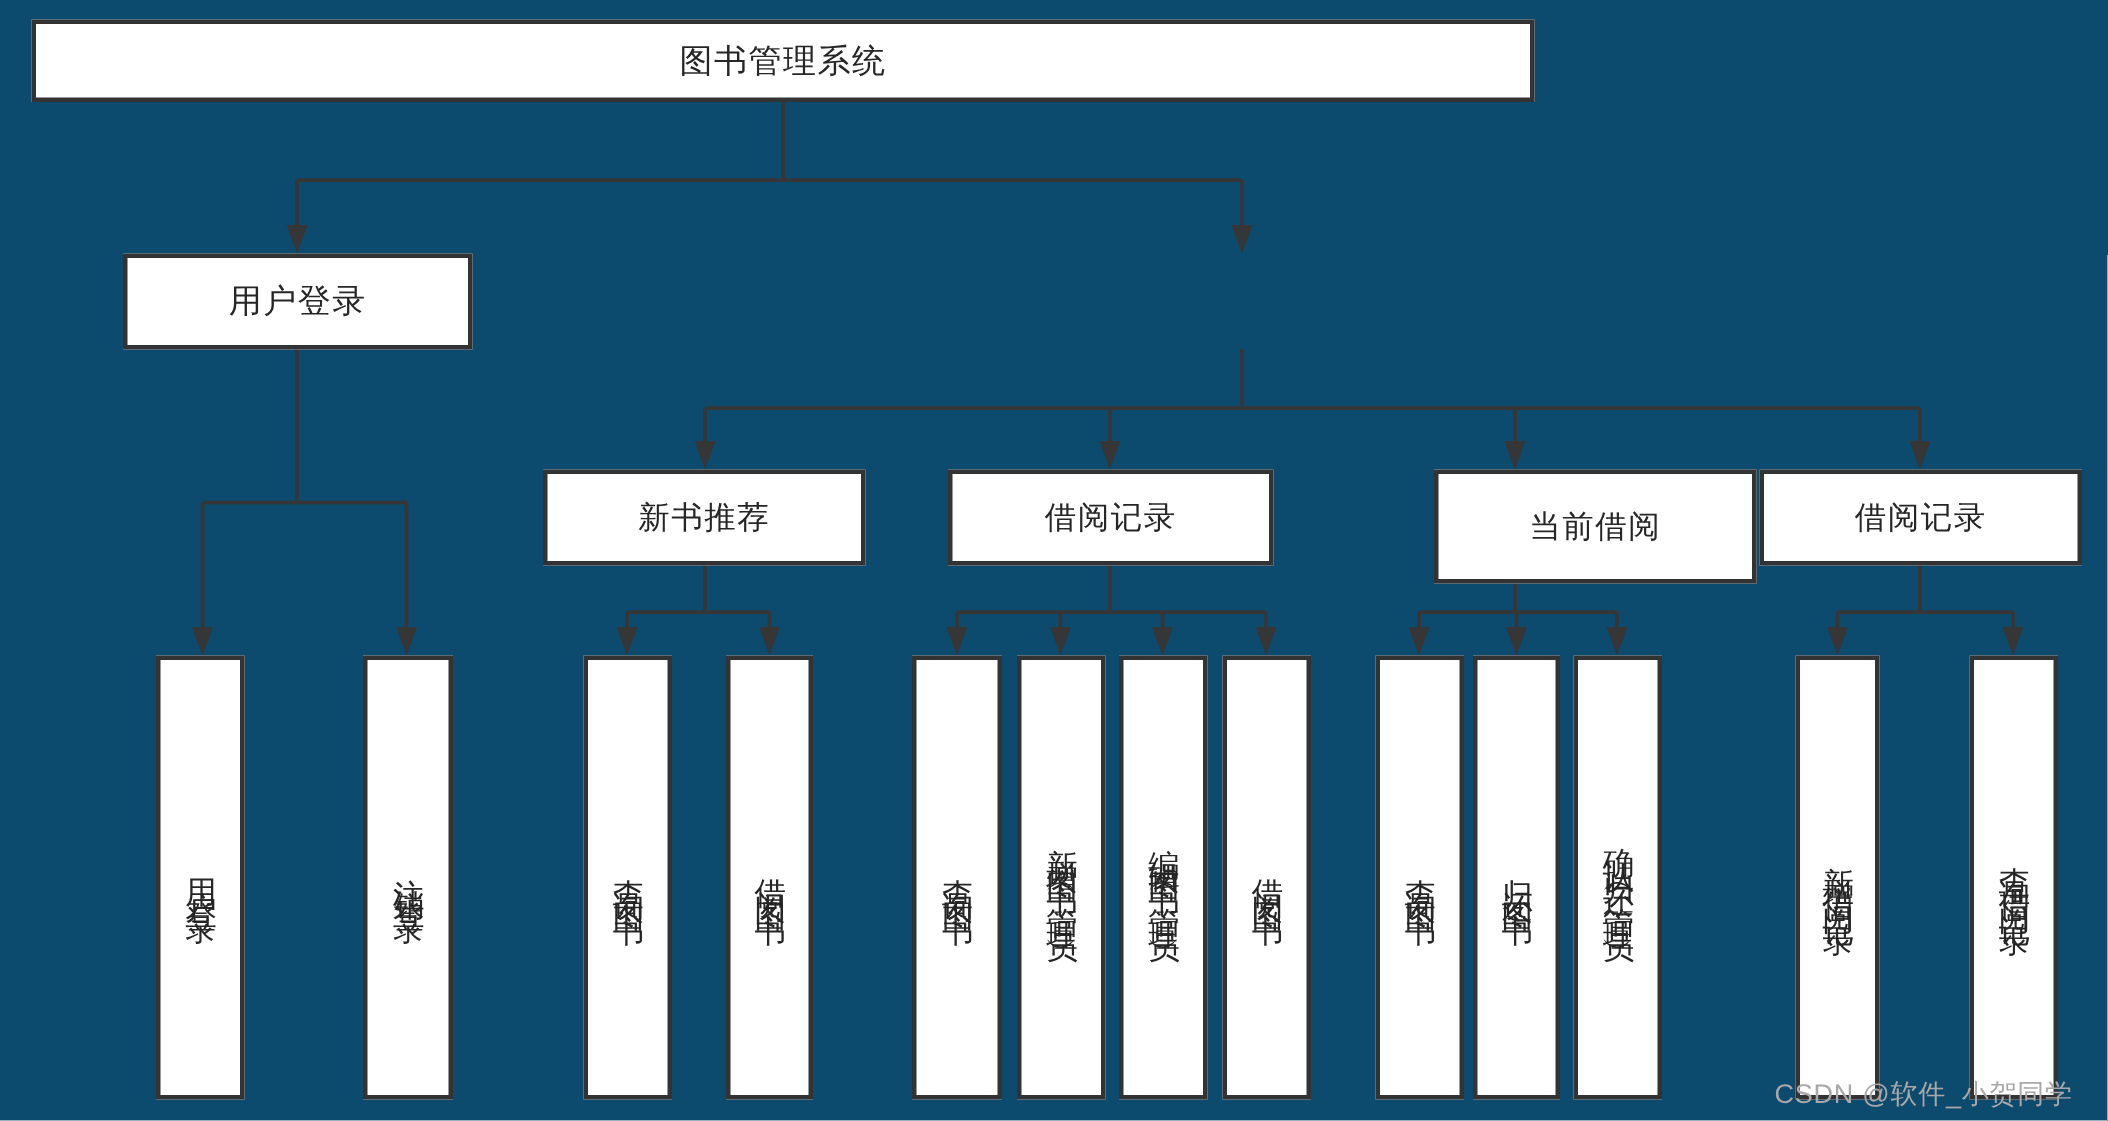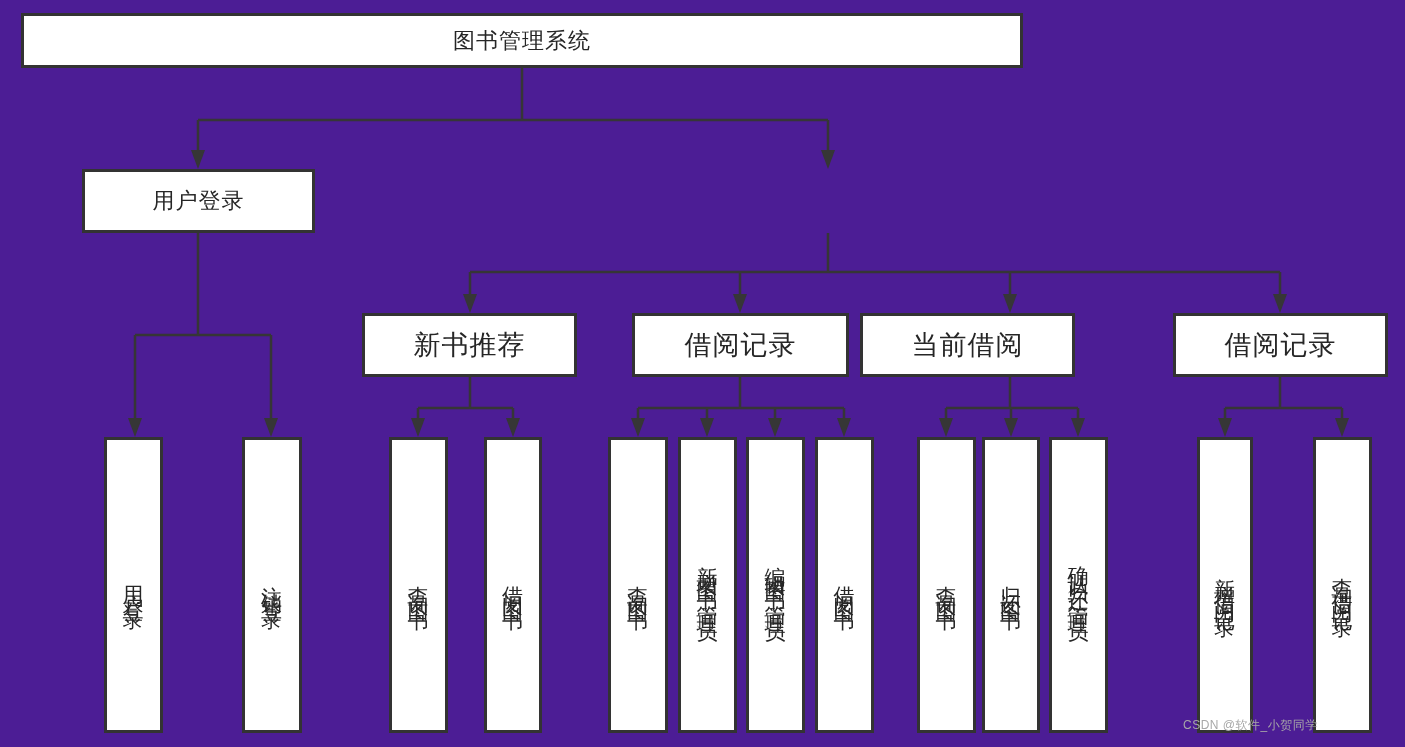--- a/index.html
+++ b/index.html
@@ -1,28 +1,28 @@
 <!DOCTYPE html>
 <html><head>
 <meta charset="utf-8">
 <style>
   html,body{margin:0;padding:0;background:#ffffff;}
   body{font-family:"Liberation Sans", sans-serif;}
-  .canvas{position:relative;width:1405px;height:747px;background:#4c1d95;overflow:hidden;}
+  .canvas{position:relative;width:1405px;height:747px;background:#0c4a6e;overflow:hidden;}
   .connectors{position:absolute;left:0;top:0;width:1405px;height:747px;}
   .node{
     position:absolute;box-sizing:border-box;border:3px solid #333333;background:#ffffff;
     display:flex;align-items:center;justify-content:center;color:#262626;
   }
   .node.h{font-size:22px;letter-spacing:1px;white-space:nowrap;}
-  .node.h3{font-size:27px;letter-spacing:1px;white-space:nowrap;}
+  .node.h3{font-size:21px;letter-spacing:1px;white-space:nowrap;}
   .node.v{writing-mode:vertical-rl;text-orientation:mixed;font-size:21px;letter-spacing:8px;line-height:1;}
   .node.v span{display:block;}
   .watermark{
-    position:absolute;left:1183px;top:717px;font-size:12px;color:#a8a8a8;
+    position:absolute;left:1183px;top:717px;font-size:18px;color:#a8a8a8;
     letter-spacing:0.5px;white-space:nowrap;
   }
 </style>
 </head>
 <body>
 
 <div class="canvas">
 
   <svg class="connectors" width="1405" height="747" viewBox="0 0 1405 747" xmlns="http://www.w3.org/2000/svg">
     <g stroke="#363636" stroke-width="2.5" fill="none">
@@ -64,21 +64,21 @@
   <div class="node h" style="left:82px;top:169px;width:233px;height:64px">
     <span>用户登录</span>
   </div>
 
   <div class="node h3" style="left:362px;top:313px;width:215px;height:64px">
     <span>新书推荐</span>
   </div>
   <div class="node h3" style="left:632px;top:313px;width:217px;height:64px">
     <span>借阅记录</span>
   </div>
-  <div class="node h3" style="left:860px;top:313px;width:215px;height:64px">
+  <div class="node h3" style="left:956px;top:313px;width:215px;height:76px">
     <span>当前借阅</span>
   </div>
   <div class="node h3" style="left:1173px;top:313px;width:215px;height:64px">
     <span>借阅记录</span>
   </div>
 
   <div class="node v" style="left:104px;top:437px;width:59px;height:296px">
     <span>用户登录</span>
   </div>
   <div class="node v" style="left:242px;top:437px;width:60px;height:296px">

